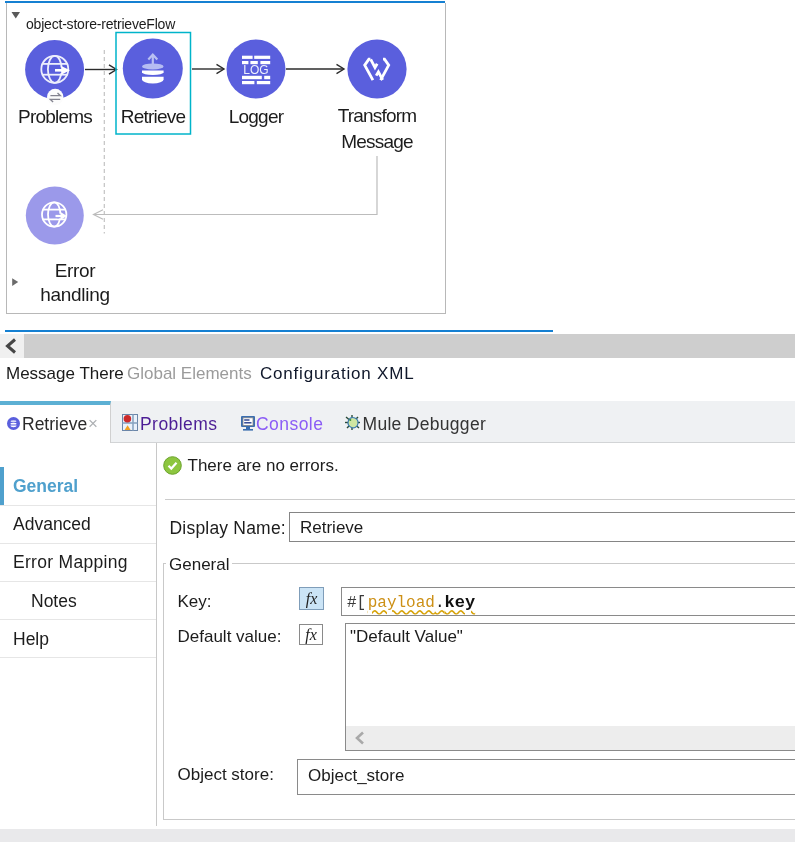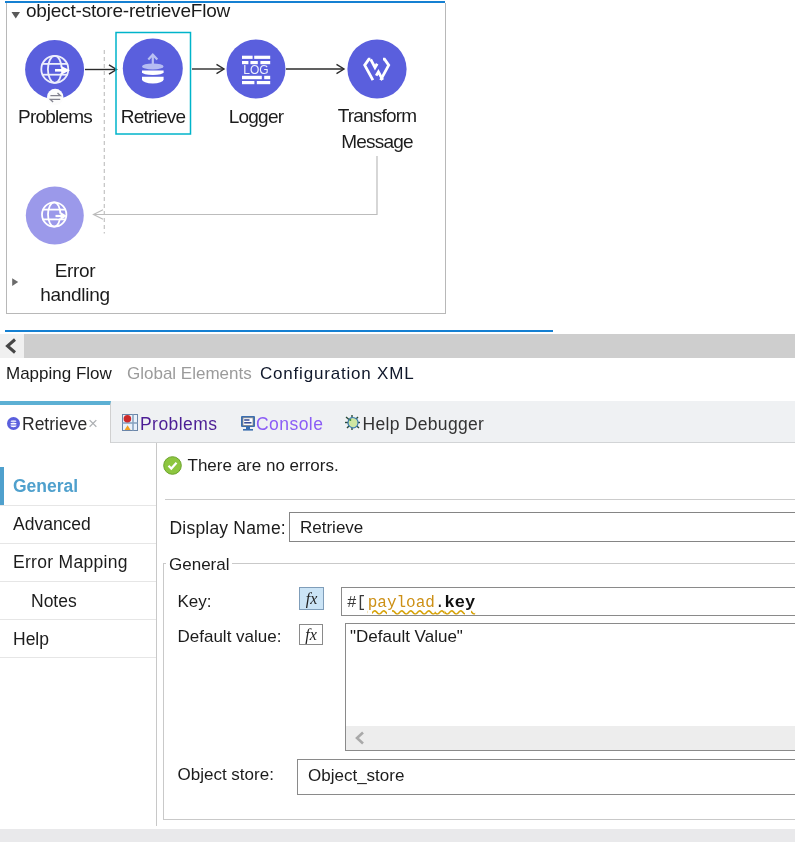--- a/index.html
+++ b/index.html
@@ -93,36 +93,36 @@
   </g>
   <line x1="57" y1="216" x2="62.5" y2="216" stroke="#9b99ea" stroke-width="4.5"></line>
   <g>
     <line x1="55.5" y1="216" x2="61.5" y2="216" stroke="#ffffff" stroke-width="2.2"></line>
     <path d="M60.5,212 L67,216 L60.5,220 z" fill="#ffffff"></path>
   </g>
 
   <path d="M12.2,278.3 v7.6 l6,-3.8 z" fill="#6b6b6b"></path>
 </svg>
 
-<div class="lbl" style="left:26px;top:0;font-size:19px;letter-spacing:-0.2px;">object-store-retrieveFlow</div>
+<div class="lbl" style="left:26px;top:16px;font-size:14px;letter-spacing:-0.2px;">object-store-retrieveFlow</div>
 <div class="lbl" style="left:0px;width:110px;top:106px;font-size:19px;letter-spacing:-0.8px;text-align:center;">Problems</div>
 <div class="lbl" style="left:118px;width:70px;top:106px;font-size:19px;letter-spacing:-0.8px;text-align:center;">Retrieve</div>
 <div class="lbl" style="left:201px;width:110px;top:106px;font-size:19px;letter-spacing:-0.8px;text-align:center;">Logger</div>
 <div class="lbl" style="left:322px;width:110px;top:102.5px;font-size:19px;letter-spacing:-0.8px;text-align:center;line-height:26.5px;">Transform<br>Message</div>
 <div class="lbl" style="left:20px;width:110px;top:259px;font-size:19px;letter-spacing:-0.3px;text-align:center;line-height:23.5px;">Error<br>handling</div>
 
 <div class="abs" style="left:5px;top:330px;width:548px;height:2px;background:#1580d2;"></div>
 <div class="abs" style="left:0;top:334px;width:795px;height:24px;background:#f0f0f0;">
   <svg width="24" height="24">
       <path d="M15,5.5 L7.5,12 L15,18.5" fill="none" stroke="#464646" stroke-width="3"></path>
     </svg>
   <div class="abs" style="left:24px;top:0;width:771px;height:24px;background:#cecece;"></div>
 </div>
 
-<div class="lbl" style="left:6px;top:364px;font-size:17px;color:#1a1a1a;">Mapping Flow</div>
+<div class="lbl" style="left:6px;top:364px;font-size:17px;color:#1a1a1a;">Message There</div>
 <div class="lbl" style="left:127px;top:364px;font-size:17px;color:#9b9b9b;">Global Elements</div>
 <div class="lbl" style="left:260px;top:364px;font-size:17px;letter-spacing:0.8px;color:#0f172a;">Configuration XML</div>
 
 <div class="abs" style="left:0;top:401px;width:795px;height:42px;background:#eff1f3;border-bottom:1px solid #d2d4d6;box-sizing:border-box;"></div>
 <div class="abs" style="left:0;top:401px;width:111px;height:42px;background:#ffffff;border-top:4px solid #5cb0d4;border-right:1px solid #d0d0d0;box-sizing:border-box;"></div>
 <svg class="abs" style="left:7px;top:417px;" width="13" height="13" viewBox="0 0 13 13">
   <circle cx="6.5" cy="6.5" r="6.5" fill="#5a5fdd"></circle>
   <ellipse cx="6.5" cy="4.3" rx="3" ry="1.15" fill="#d8dcf8"></ellipse>
   <rect x="3.5" y="6" width="6" height="1.5" rx="0.7" fill="#ffffff"></rect>
   <path d="M3.5,8.4 h6 v0.7 a3,1.15 0 0 1 -6 0 z" fill="#ffffff"></path>
@@ -152,21 +152,21 @@
 <svg class="abs" style="left:344px;top:414px;" width="17" height="17" viewBox="0 0 17 17">
   <g stroke="#2a4a38" stroke-width="1.4">
     <line x1="2" y1="3" x2="15" y2="14"></line>
     <line x1="8" y1="1" x2="8" y2="16"></line>
     <line x1="1" y1="8.5" x2="16" y2="8.5"></line>
     <line x1="14" y1="3" x2="3" y2="14"></line>
   </g>
   <path d="M8.5,3.5 C12,3.5 14.5,6 14,9.5 C13.5,13 10,14.5 7.5,13.5 C4.5,12.3 3.2,9.5 4.5,6.5 C5.3,4.6 6.8,3.5 8.5,3.5 z" fill="#cfe6a2" stroke="#3a7ab0" stroke-width="1.2"></path>
   <circle cx="6.3" cy="6" r="1" fill="#3a8a3a"></circle>
 </svg>
-<div class="lbl" style="left:362.5px;top:414px;font-size:17.5px;letter-spacing:0.3px;color:#333;">Help Debugger</div>
+<div class="lbl" style="left:362.5px;top:414px;font-size:17.5px;letter-spacing:0.3px;color:#333;">Mule Debugger</div>
 
 <div class="abs" style="left:156px;top:443px;width:1px;height:383px;background:#c8c8c8;"></div>
 <div class="abs" style="left:0;top:467px;width:4px;height:38px;background:#4fa0cd;"></div>
 <div class="lbl" style="left:13px;top:476px;font-size:17.5px;font-weight:bold;color:#4fa0cd;">General</div>
 <div class="abs" style="left:0;top:505px;width:156px;height:1px;background:#e6e6e6;"></div>
 <div class="lbl" style="left:13px;top:514px;font-size:17.5px;">Advanced</div>
 <div class="abs" style="left:0;top:543px;width:156px;height:1px;background:#e6e6e6;"></div>
 <div class="lbl" style="left:13px;top:552px;font-size:17.5px;letter-spacing:0.3px;">Error Mapping</div>
 <div class="abs" style="left:0;top:581px;width:156px;height:1px;background:#e6e6e6;"></div>
 <div class="lbl" style="left:31px;top:591px;font-size:17.5px;">Notes</div>

